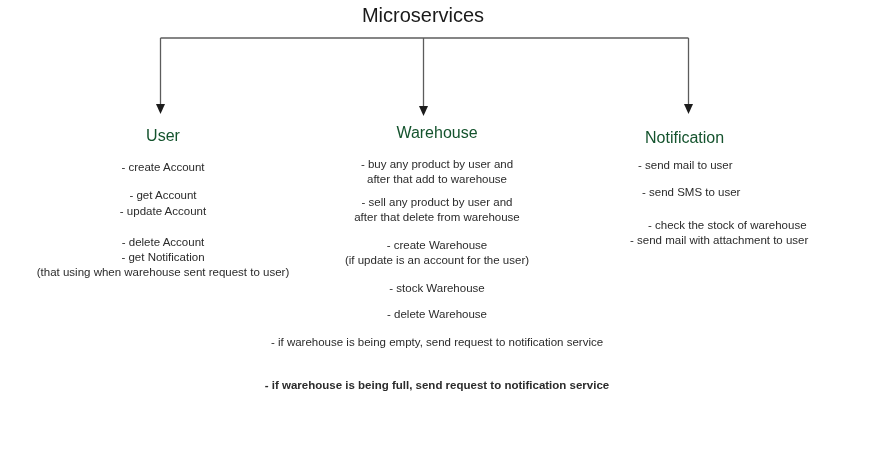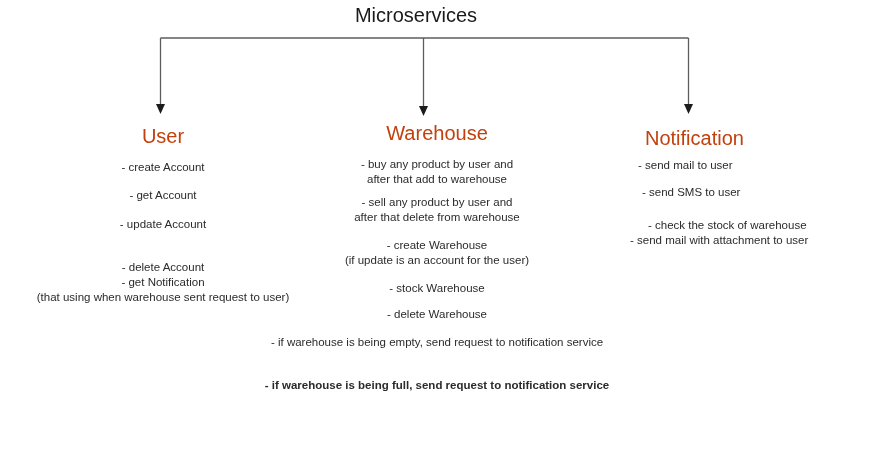--- a/index.html
+++ b/index.html
@@ -12,52 +12,52 @@
     position: relative;
     width: 870px;
     height: 463px;
     background: #ffffff;
     overflow: hidden;
     color: #212121;
   }
   .diagram-title {
     position: absolute;
     top: 2px;
-    left: 0;
+    left: 7px;
     width: 832px;
     text-align: center;
     font-size: 20px;
     line-height: 26px;
     color: #1a1a1a;
   }
   #connector-svg {
     position: absolute;
     top: 0;
     left: 0;
   }
   .col {
     position: absolute;
     font-size: 11.5px;
     line-height: 15px;
   }
   .col-heading {
-    font-size: 20px;
+    font-size: 16px;
     line-height: 20px;
-    color: #c2410c;
+    color: #14532d;
   }
   .item-text, .item-note { white-space: pre; }
   .col .item { color: #2b2b2b; }
 
   
   #col-user { left: 3px; top: 126px; width: 320px; text-align: center; }
   #col-user .col-heading { margin-bottom: 14px; }
   #col-user .item:nth-of-type(2) { margin-top: 9px; }
   #col-user .item:nth-of-type(3) { margin-top: 13px; }
-  #col-user .item:nth-of-type(4) { margin-top: 14px; }
-  #col-user .item:nth-of-type(5) { margin-top: 28px; }
+  #col-user .item:nth-of-type(4) { margin-top: 1px; }
+  #col-user .item:nth-of-type(5) { margin-top: 16px; }
 
   
   #col-warehouse { left: 237px; top: 123px; width: 400px; text-align: center; }
   #col-warehouse .col-heading { margin-bottom: 14px; }
   #col-warehouse .item:nth-of-type(2) { margin-top: 4px; }
   #col-warehouse .item:nth-of-type(3) { margin-top: 8px; }
   #col-warehouse .item:nth-of-type(4) { margin-top: 13px; }
   #col-warehouse .item:nth-of-type(5) { margin-top: 13px; }
   #col-warehouse .item:nth-of-type(6) { margin-top: 11px; }
   #col-warehouse .item:nth-of-type(7) { margin-top: 13px; }

